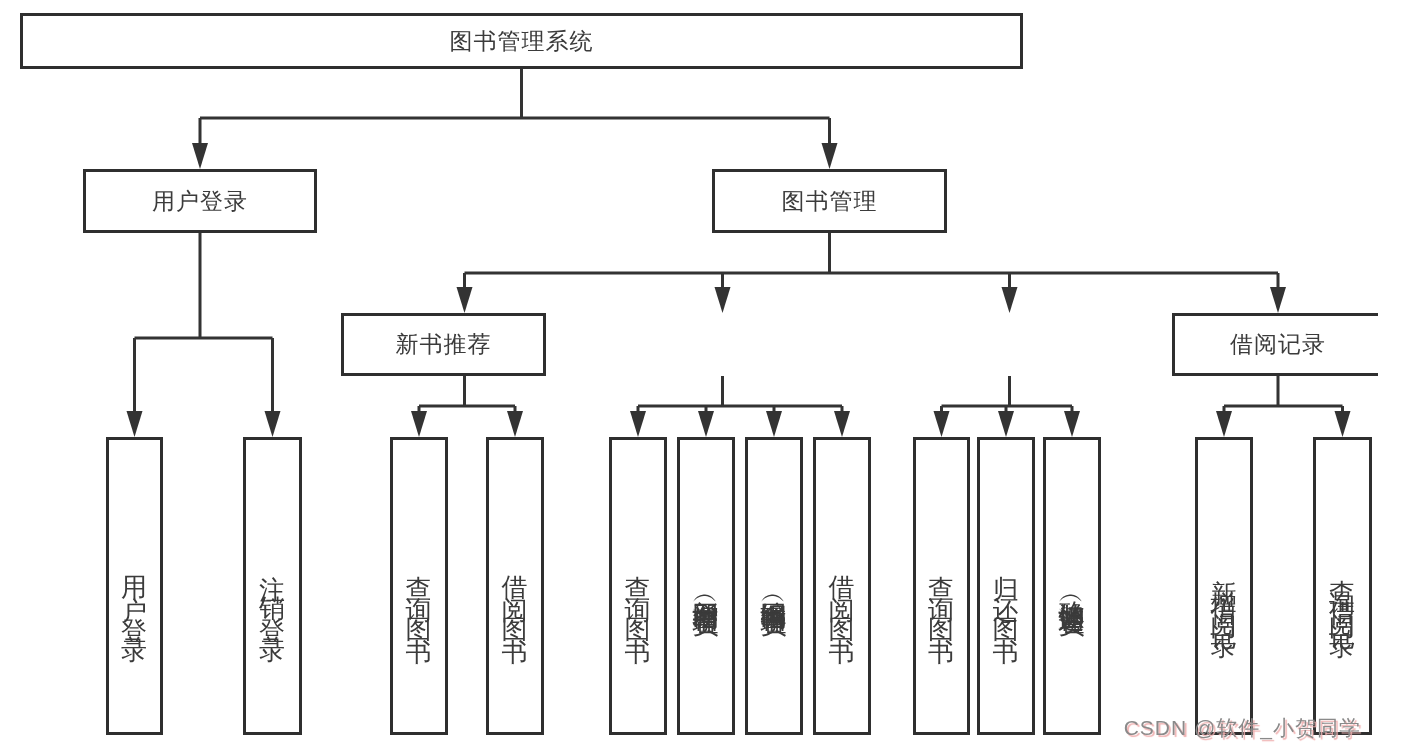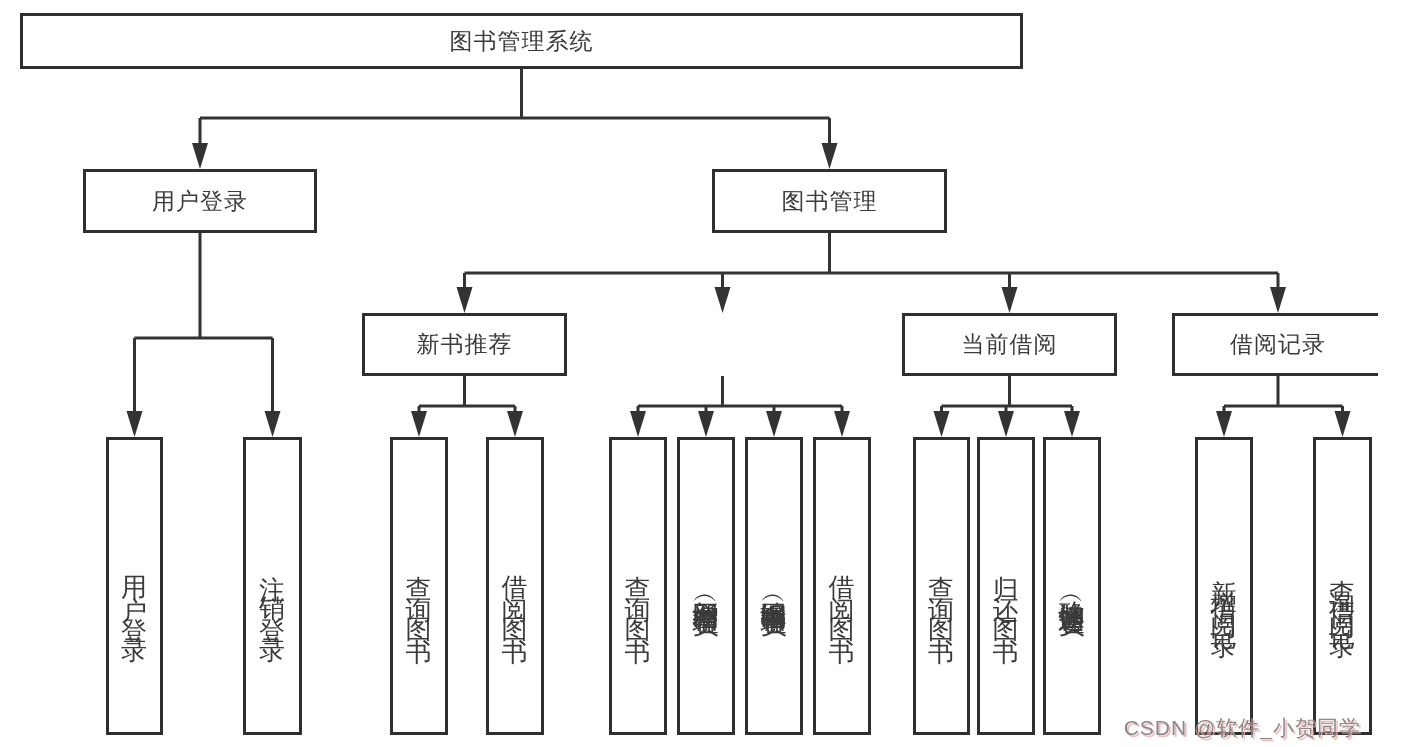--- a/index.html
+++ b/index.html
@@ -98,25 +98,22 @@
     <span class="lbl">图书管理系统</span>
   </div>
 
   <div class="box" style="left:83px; top:169px; width:234px; height:64px;">
     <span class="lbl">用户登录</span>
   </div>
   <div class="box" style="left:712px; top:169px; width:235px; height:64px;">
     <span class="lbl">图书管理</span>
   </div>
 
-  <div class="box" style="left:362px; top:313px; width:205px; height:63px;">
+  <div class="box" style="left:341px; top:313px; width:205px; height:63px;">
     <span class="lbl">新书推荐</span>
-  </div>
-  <div class="box" style="left:902px; top:313px; width:215px; height:63px;">
-    <span class="lbl">当前借阅</span>
   </div>
   <div class="box" style="left:1172px; top:313px; width:212px; height:63px;">
     <span class="lbl">借阅记录</span>
   </div>
 
   <div class="box vbox sp-wide" style="left:106px; top:437px; width:57px; height:298px;">
     <span class="lbl">用户登录</span>
   </div>
   <div class="box vbox sp-wide" style="left:243px; top:437px; width:59px; height:298px;">
     <span class="lbl">注销登录</span>

